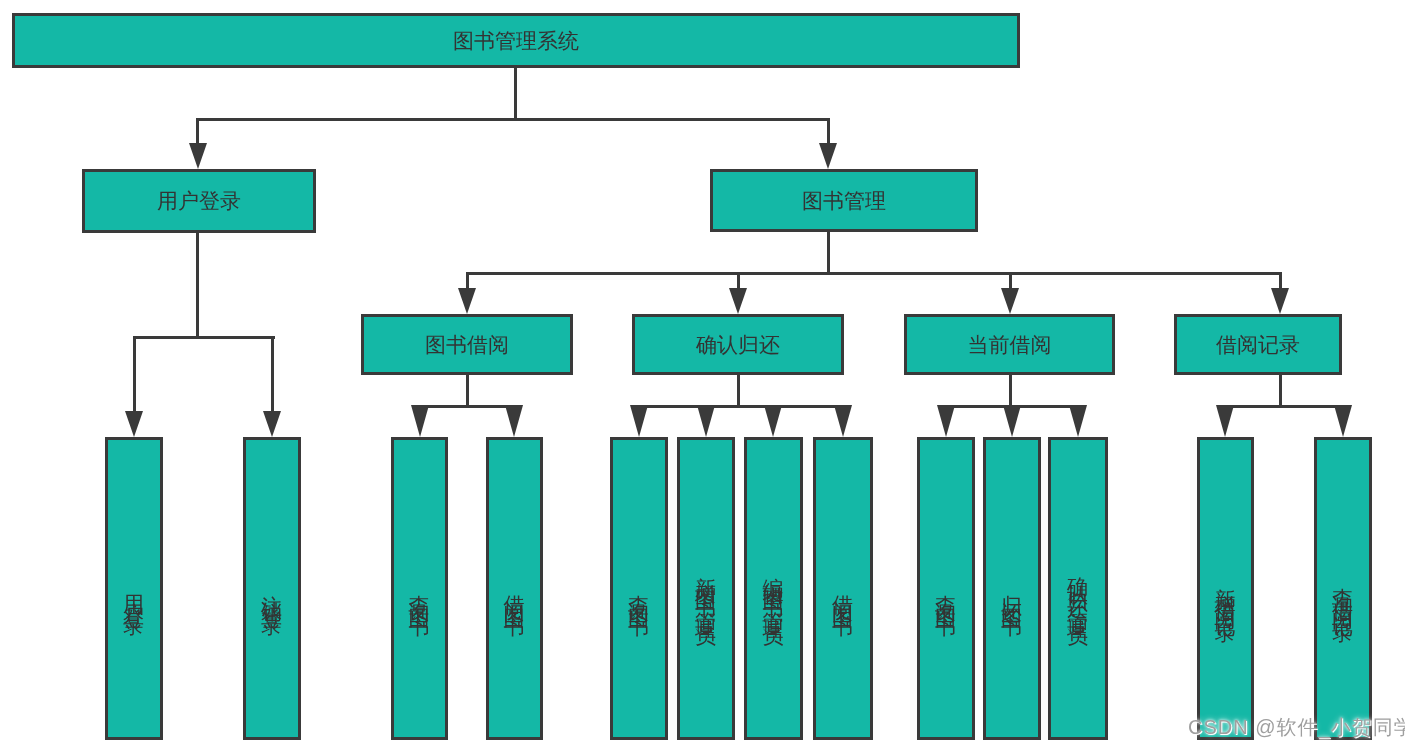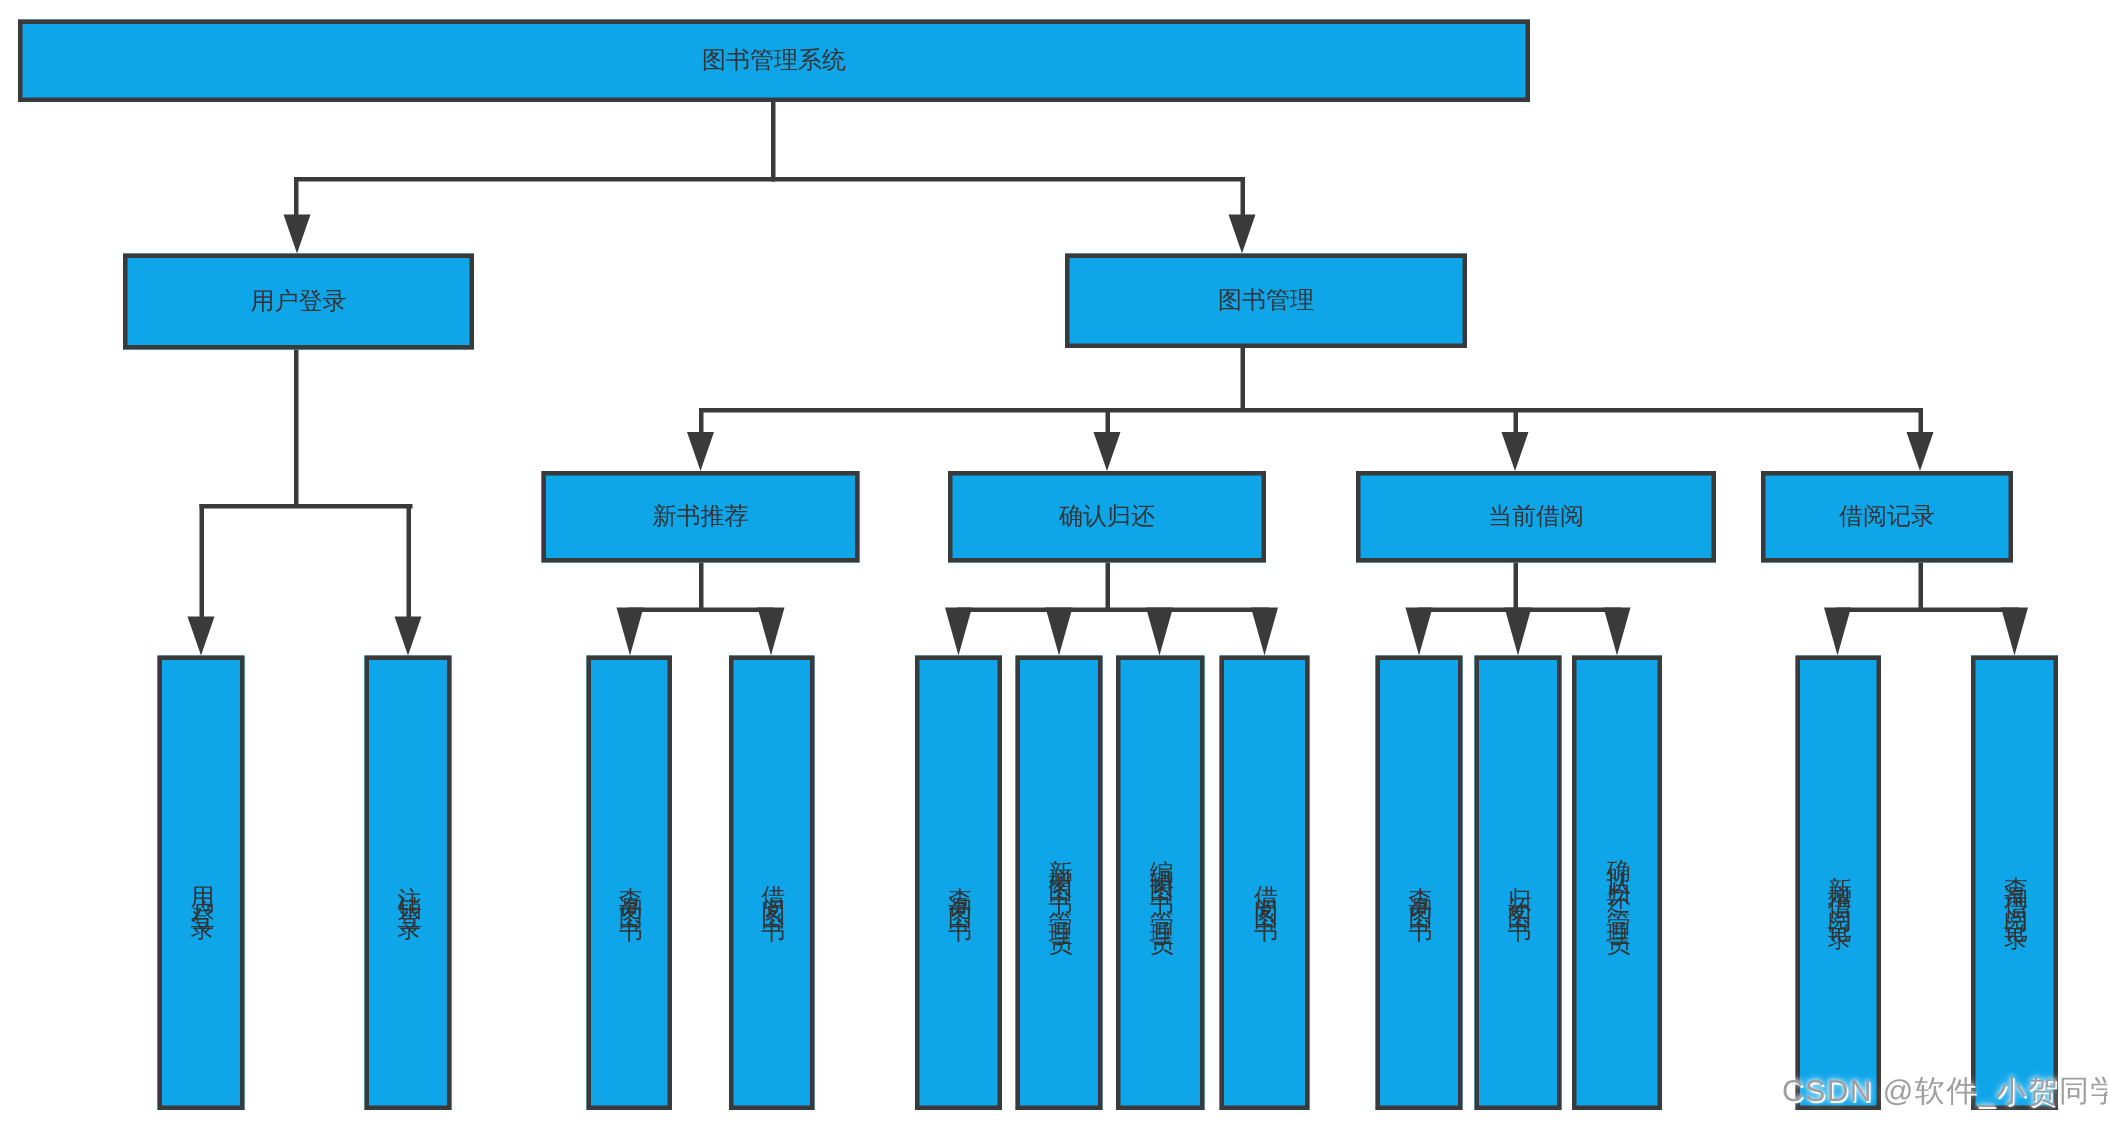--- a/index.html
+++ b/index.html
@@ -13,24 +13,24 @@
     position:relative;
     width:1405px;height:747px;
     background:var(--bg);
     overflow:hidden;
     font-family:"Liberation Sans","DejaVu Sans",sans-serif;
     color:var(--text);
   }
   .node{
     position:absolute;
     box-sizing:border-box;
-    background:#0ea5e9;
+    background:#14b8a6;
     border:3px solid var(--line);
     display:flex;align-items:center;justify-content:center;
-    font-size:16px;
+    font-size:21px;
     color:var(--text);
     text-align:center;
     z-index:2;
   }
   .node.v{
     writing-mode:vertical-rl;
     text-orientation:mixed;
     letter-spacing:7px;
     line-height:1;
     padding-top:6px;
@@ -59,23 +59,23 @@
 </head>
 <body>
 
 <div id="stage">
 
   <div class="node" style="left:12px;top:13px;width:1008px;height:55px;">图书管理系统</div>
 
   <div class="node" style="left:82px;top:169px;width:234px;height:64px;">用户登录</div>
   <div class="node" style="left:710px;top:169px;width:268px;height:63px;">图书管理</div>
 
-  <div class="node" style="left:361px;top:314px;width:212px;height:61px;">新书推荐</div>
+  <div class="node" style="left:361px;top:314px;width:212px;height:61px;">图书借阅</div>
   <div class="node" style="left:632px;top:314px;width:212px;height:61px;">确认归还</div>
-  <div class="node" style="left:904px;top:314px;width:240px;height:61px;">当前借阅</div>
+  <div class="node" style="left:904px;top:314px;width:211px;height:61px;">当前借阅</div>
   <div class="node" style="left:1174px;top:314px;width:168px;height:61px;">借阅记录</div>
 
   <div class="node v" style="left:105px;top:437px;width:58px;height:303px;">用户登录</div>
   <div class="node v" style="left:243px;top:437px;width:58px;height:303px;">注销登录</div>
 
   <div class="node v" style="left:391px;top:437px;width:57px;height:303px;">查询图书</div>
   <div class="node v" style="left:486px;top:437px;width:57px;height:303px;">借阅图书</div>
 
   <div class="node v" style="left:610px;top:437px;width:58px;height:303px;">查询图书</div>
   <div class="node v" style="left:677px;top:437px;width:58px;height:303px;">新增图书（管理员）</div>

